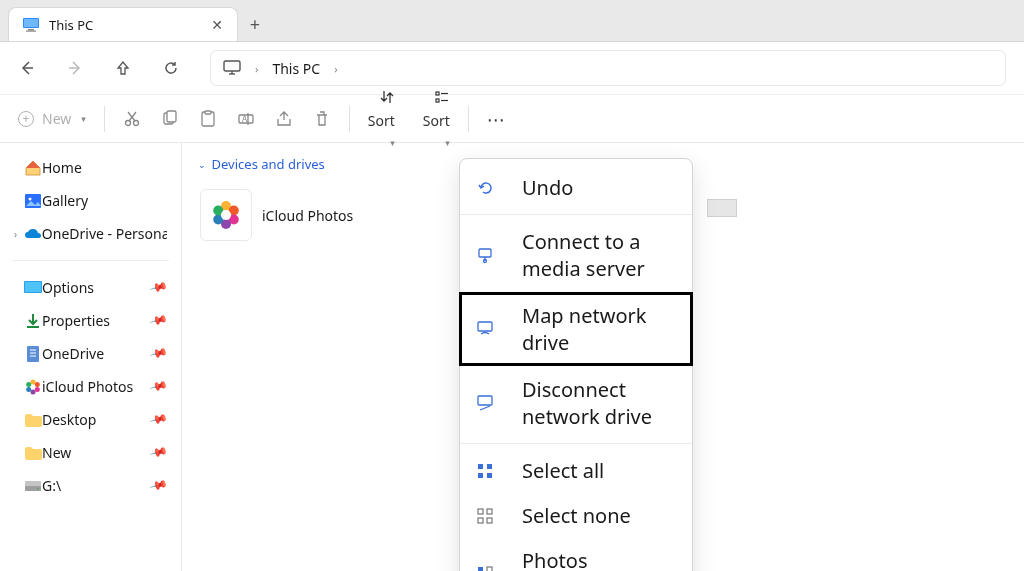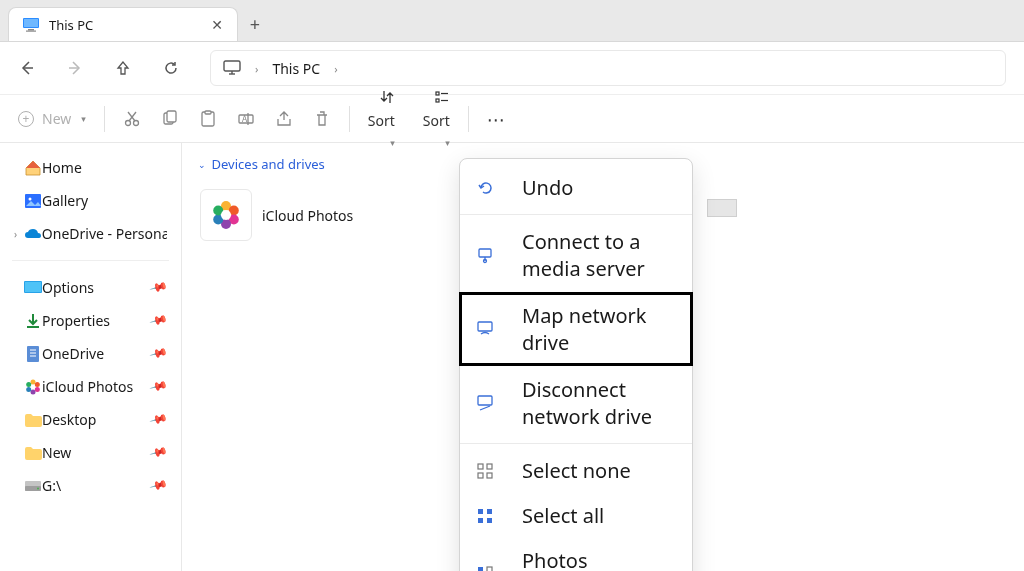--- a/index.html
+++ b/index.html
@@ -372,38 +372,38 @@
           <rect x="2" y="2" width="14" height="9" rx="1" stroke="#3a6fd8" stroke-width="1.3" fill="none"></rect>
           <line x1="4" y1="16" x2="14" y2="12" stroke="#3a6fd8" stroke-width="1.3"></line>
         </svg>
       </span>
     <span>Disconnect network drive</span>
   </div>
   <div class="menu-sep"></div>
   <div class="menu-item">
     <span class="mi-icon">
         <svg width="18" height="18" viewBox="0 0 18 18">
+          <rect x="2" y="2" width="5" height="5" fill="#3a6fd8"></rect>
+          <rect x="11" y="2" width="5" height="5" fill="#3a6fd8"></rect>
+          <rect x="2" y="11" width="5" height="5" fill="#3a6fd8"></rect>
+          <rect x="11" y="11" width="5" height="5" fill="#3a6fd8"></rect>
+        </svg>
+      </span>
+    <span>Select all</span>
+  </div>
+  <div class="menu-item">
+    <span class="mi-icon">
+        <svg width="18" height="18" viewBox="0 0 18 18">
           <rect x="2" y="2" width="5" height="5" stroke="#777" stroke-width="1.2" fill="none"></rect>
           <rect x="11" y="2" width="5" height="5" stroke="#777" stroke-width="1.2" fill="none"></rect>
           <rect x="2" y="11" width="5" height="5" stroke="#777" stroke-width="1.2" fill="none"></rect>
           <rect x="11" y="11" width="5" height="5" stroke="#777" stroke-width="1.2" fill="none"></rect>
         </svg>
       </span>
     <span>Select none</span>
-  </div>
-  <div class="menu-item">
-    <span class="mi-icon">
-        <svg width="18" height="18" viewBox="0 0 18 18">
-          <rect x="2" y="2" width="5" height="5" fill="#3a6fd8"></rect>
-          <rect x="11" y="2" width="5" height="5" fill="#3a6fd8"></rect>
-          <rect x="2" y="11" width="5" height="5" fill="#3a6fd8"></rect>
-          <rect x="11" y="11" width="5" height="5" fill="#3a6fd8"></rect>
-        </svg>
-      </span>
-    <span>Select all</span>
   </div>
   <div class="menu-item">
     <span class="mi-icon">
         <svg width="18" height="18" viewBox="0 0 18 18">
           <rect x="2" y="2" width="5" height="5" fill="#3a6fd8"></rect>
           <rect x="11" y="2" width="5" height="5" stroke="#777" stroke-width="1.2" fill="none"></rect>
           <rect x="2" y="11" width="5" height="5" stroke="#777" stroke-width="1.2" fill="none"></rect>
           <rect x="11" y="11" width="5" height="5" fill="#3a6fd8"></rect>
         </svg>
       </span>

